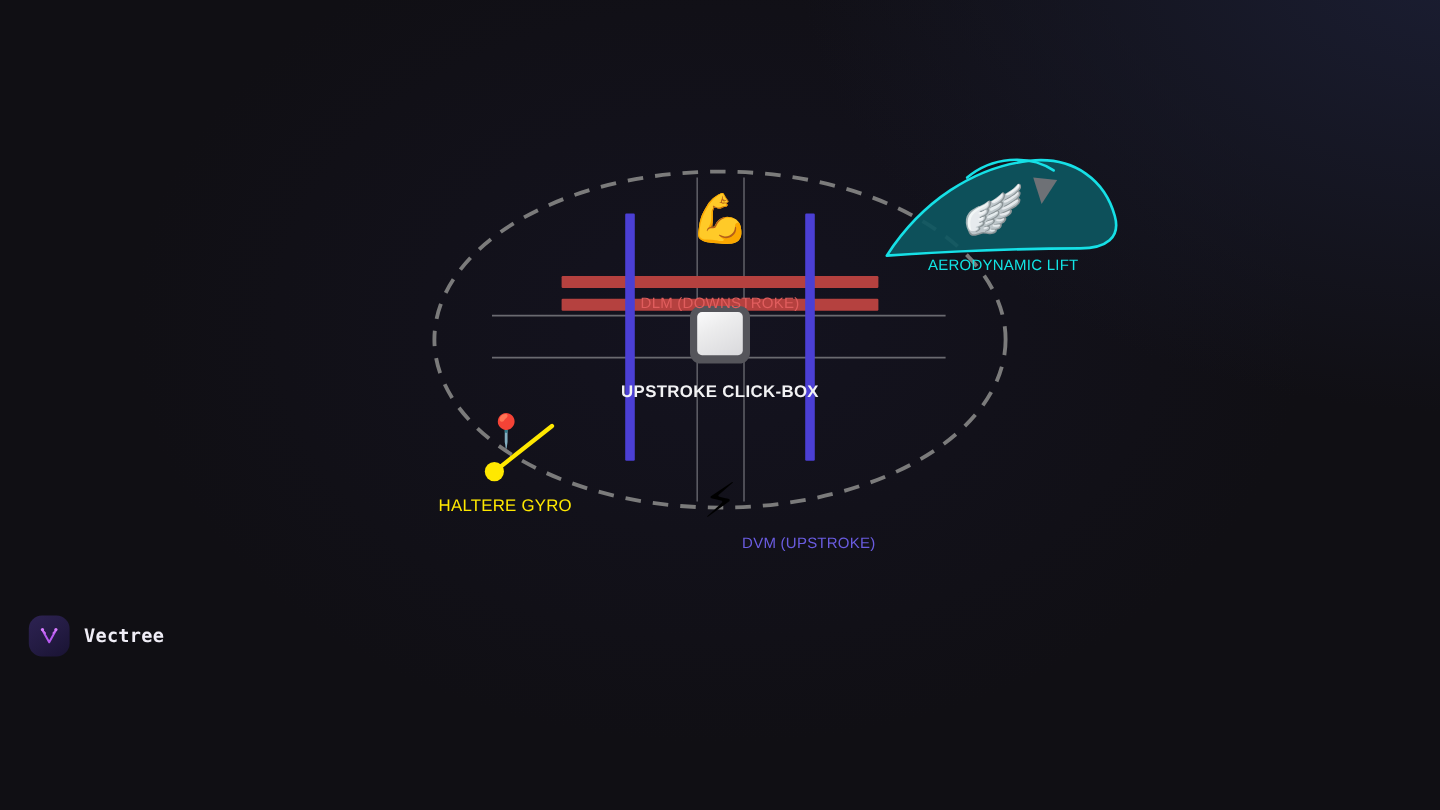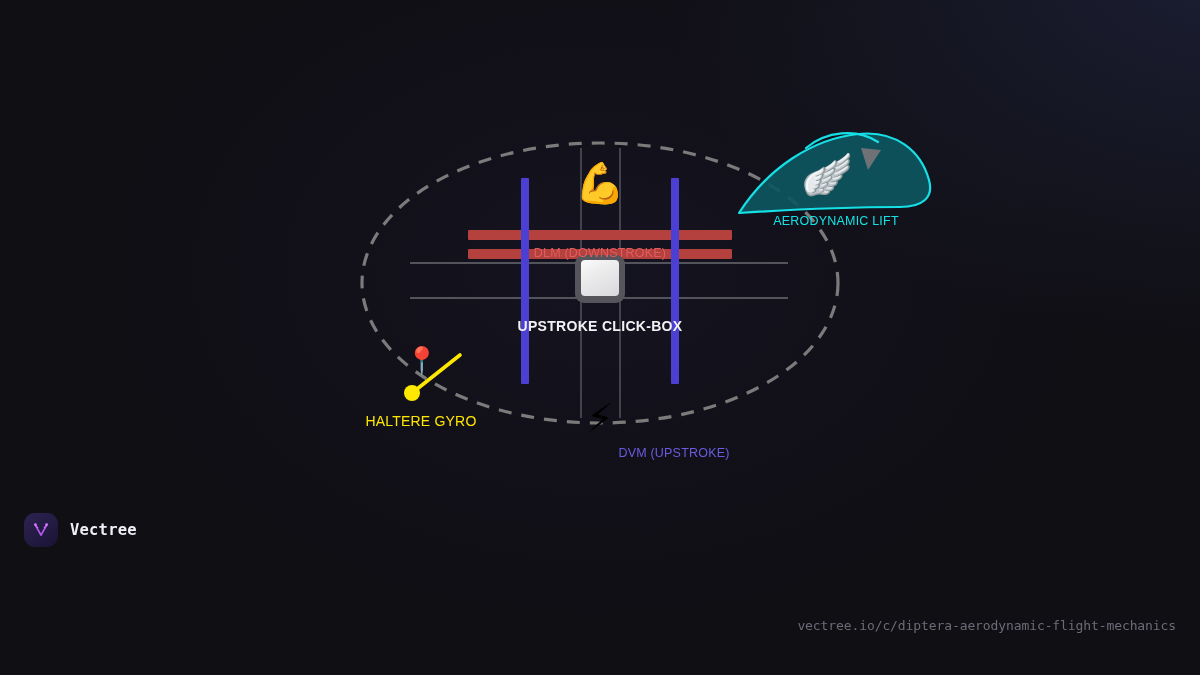--- a/index.html
+++ b/index.html
@@ -133,16 +133,15 @@
           <path d="M4.4,5.2 L10,15.2 L15.6,5.2" fill="none" stroke="#b659f0" stroke-width="1.7" stroke-linecap="round" stroke-linejoin="round"></path>
           <path d="M4.4,5.2 L6.6,7.6 M15.6,5.2 L13.4,7.6" fill="none" stroke="#c96ef5" stroke-width="1.4" stroke-linecap="round"></path>
           <circle cx="4.4" cy="4.6" r="1.35" fill="#d77bff"></circle>
           <circle cx="15.6" cy="4.6" r="1.35" fill="#d77bff"></circle>
         </svg>
       </div>
       <div id="brandname">Vectree</div>
     </div>
 
 
-    <div id="url">vectree.io/c/diptera-aerodynamic-flight-mechanics</div>
   </div>
 
 </div>
 
 </body></html>

